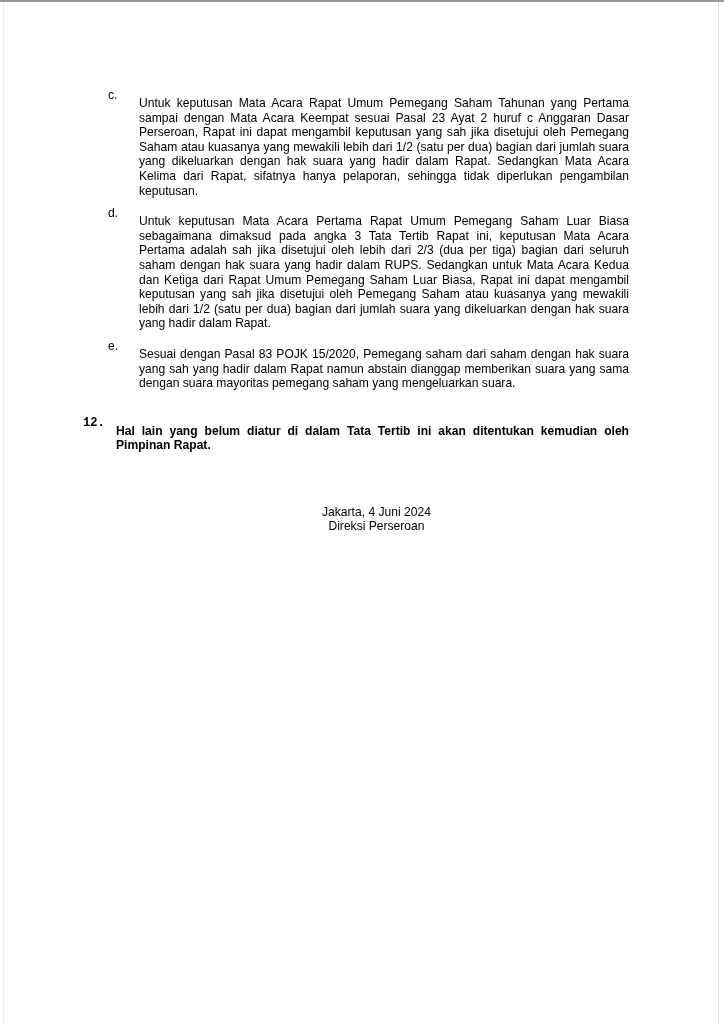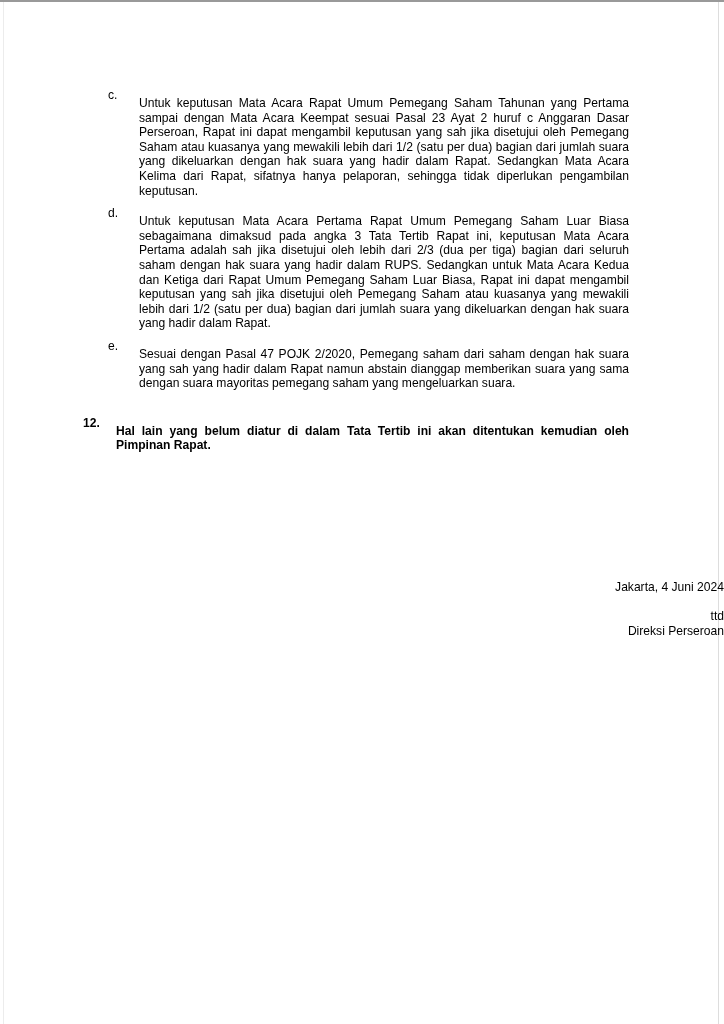--- a/index.html
+++ b/index.html
@@ -61,29 +61,30 @@
   .main-item {
     display: flex;
     margin-left: 83px;
     width: 554px;
     margin-top: 17px;
     font-weight: bold;
   }
   .main-marker {
     flex: none;
     width: 25px;
+    font-family: Liberation Mono, monospace;
   }
   .main-text {
     flex: 1;
     margin: 8px;
     text-align: justify;
   }
   .signature {
-    margin-top: 119px;
-    text-align: right;
+    margin-top: 44px;
+    text-align: center;
     padding-left: 29px;
   }
   .sig-line {
     margin: 0;
   }
   .sig-ttd {
     margin-top: 14.6px;
   }
   .sig-signatory {
     font-weight: normal;
@@ -104,28 +105,27 @@
       <p class="sub-text">Untuk keputusan Mata Acara Rapat Umum Pemegang Saham Tahunan yang Pertama sampai dengan Mata Acara Keempat sesuai Pasal 23 Ayat 2 huruf c Anggaran Dasar Perseroan, Rapat ini dapat mengambil keputusan yang sah jika disetujui oleh Pemegang Saham atau kuasanya yang mewakili lebih dari 1/2 (satu per dua) bagian dari jumlah suara yang dikeluarkan dengan hak suara yang hadir dalam Rapat. Sedangkan Mata Acara Kelima dari Rapat, sifatnya hanya pelaporan, sehingga tidak diperlukan pengambilan keputusan.</p>
     </div>
 
     <div class="sub-item">
       <span class="sub-marker">d.</span>
       <p class="sub-text">Untuk keputusan Mata Acara Pertama Rapat Umum Pemegang Saham Luar Biasa sebagaimana dimaksud pada angka 3 Tata Tertib Rapat ini, keputusan Mata Acara Pertama adalah sah jika disetujui oleh lebih dari 2/3 (dua per tiga) bagian dari seluruh saham dengan hak suara yang hadir dalam RUPS. Sedangkan untuk Mata Acara Kedua dan Ketiga dari Rapat Umum Pemegang Saham Luar Biasa, Rapat ini dapat mengambil keputusan yang sah jika disetujui oleh Pemegang Saham atau kuasanya yang mewakili lebih dari 1/2 (satu per dua) bagian dari jumlah suara yang dikeluarkan dengan hak suara yang hadir dalam Rapat.</p>
     </div>
 
     <div class="sub-item">
       <span class="sub-marker">e.</span>
-      <p class="sub-text">Sesuai dengan Pasal 47 POJK 2/2020, Pemegang saham dari saham dengan hak suara yang sah yang hadir dalam Rapat namun abstain dianggap memberikan suara yang sama dengan suara mayoritas pemegang saham yang mengeluarkan suara.</p>
+      <p class="sub-text">Sesuai dengan Pasal 83 POJK 15/2020, Pemegang saham dari saham dengan hak suara yang sah yang hadir dalam Rapat namun abstain dianggap memberikan suara yang sama dengan suara mayoritas pemegang saham yang mengeluarkan suara.</p>
     </div>
 
     <div class="main-item">
       <span class="main-marker">12.</span>
       <p class="main-text">Hal lain yang belum diatur di dalam Tata Tertib ini akan ditentukan kemudian oleh Pimpinan Rapat.</p>
     </div>
 
     <div class="signature">
       <p class="sig-line">Jakarta, 4 Juni 2024</p>
-      <p class="sig-line sig-ttd">ttd</p>
       <p class="sig-line sig-signatory">Direksi Perseroan</p>
     </div>
 
   </div>
 </div>
 
 </body></html>

